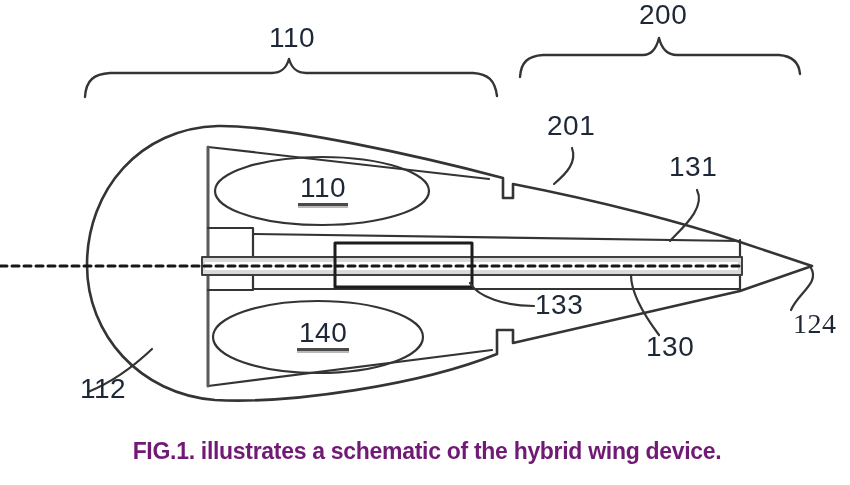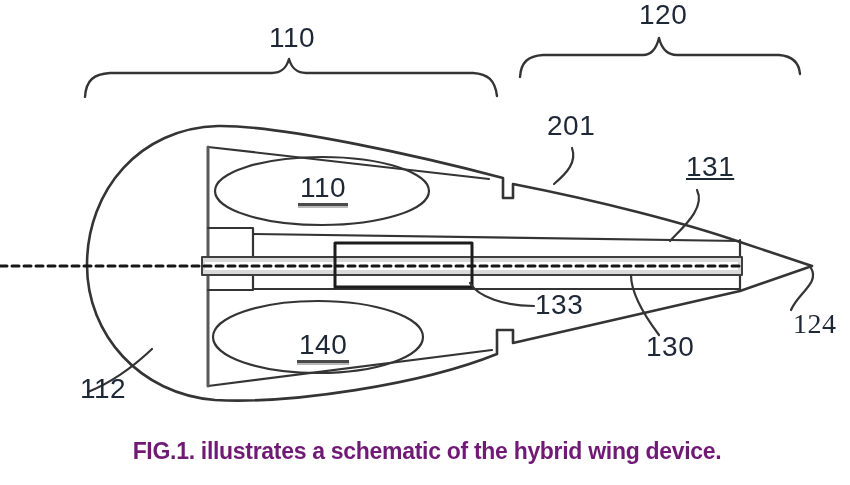--- a/index.html
+++ b/index.html
@@ -71,25 +71,25 @@
       <path d="M88,392 C110,383 132,368 152,349"></path>
       <path d="M572,148 C577,162 567,173 554,184"></path>
       <path d="M697,190 C706,208 682,228 670,241"></path>
       <path d="M470,283 C478,297 505,306 534,306"></path>
       <path d="M659,335 C647,319 631,295 631,275"></path>
       <path d="M811,268 C820,283 798,293 791,310"></path>
     </g>
   </svg>
 
   <span class="ref-label" style="left:269px;top:24px;">110</span>
-  <span class="ref-label" style="left:639px;top:1px;">120</span>
+  <span class="ref-label" style="left:639px;top:1px;">200</span>
   <span class="ref-label" style="left:547px;top:112px;">201</span>
-  <span class="ref-label" style="left:686px;top:153px;text-decoration:underline;">131</span>
+  <span class="ref-label" style="left:669px;top:153px;">131</span>
   <span class="ref-label" style="left:793px;top:310px;font-family:Liberation Serif, serif;">124</span>
   <span class="ref-label" style="left:535px;top:291px;">133</span>
   <span class="ref-label" style="left:646px;top:333px;">130</span>
   <span class="ref-label" style="left:40px;top:375px;margin-left:40px;">112</span>
   <span class="ref-label underlined" style="left:298px;top:174px;">110</span>
-  <span class="ref-label underlined" style="left:297px;top:319px;margin-top:12px;">140</span>
+  <span class="ref-label underlined" style="left:297px;top:319px;">140</span>
 
   <div id="caption">FIG.1. illustrates a schematic of the hybrid wing device.</div>
 
 </div>
 
 </body></html>

